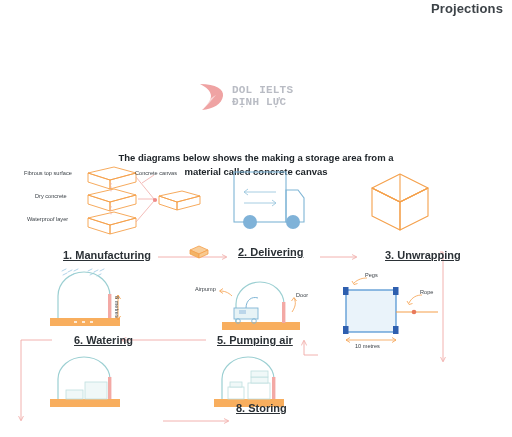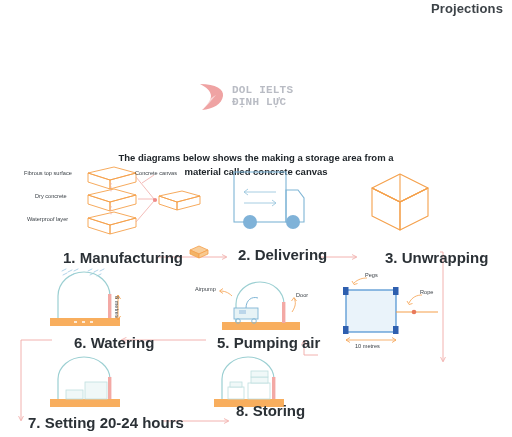--- a/index.html
+++ b/index.html
@@ -24,21 +24,21 @@
 
   
   .title{
     position:absolute;left:100px;top:131px;width:312px;text-align:center;
     font-size:9.5px;font-weight:bold;color:#20262b;line-height:1.45;margin-top:20px;
   }
 
   
   .cell{position:absolute;}
   .steplabel{
-    position:absolute;font-size:15px;font-weight:bold;color:#2b3136;white-space:nowrap;
+    position:absolute;font-size:11px;font-weight:bold;color:#2b3136;white-space:nowrap;text-decoration:underline;
   }
   .smalllabel{
     position:absolute;font-size:5.6px;color:#3c4248;white-space:nowrap;
   }
   svg{display:block;overflow:visible;}
 
   .flow{position:absolute;pointer-events:none;}
 </style>
 </head>
 <body>
@@ -254,21 +254,20 @@
   <div class="cell" style="left:44px;top:357px;width:110px;height:56px;">
     <svg width="110" height="56" viewBox="0 0 110 56">
       <rect x="6" y="42" width="70" height="8" fill="#F8AE5E"></rect>
       <path d="M14 42 L14 22 A26 22 0 0 1 66 22 L66 42" fill="none" stroke="#9BCFD2" stroke-width="1.2"></path>
       <rect x="64" y="20" width="3.4" height="22" fill="#F3A9A5"></rect>
 
       <rect x="22" y="33" width="17" height="9" fill="#F0F8F8" stroke="#BFDEDE" stroke-width="0.8"></rect>
       <rect x="41" y="25" width="22" height="17" fill="#F0F8F8" stroke="#BFDEDE" stroke-width="0.8"></rect>
     </svg>
   </div>
-  <div class="steplabel" style="left:28px;top:414px;">7. Setting 20-24 hours</div>
 
   <div class="cell" style="left:208px;top:357px;width:110px;height:56px;">
     <svg width="110" height="56" viewBox="0 0 110 56">
       <rect x="6" y="42" width="70" height="8" fill="#F8AE5E"></rect>
       <path d="M14 42 L14 22 A26 22 0 0 1 66 22 L66 42" fill="none" stroke="#9BCFD2" stroke-width="1.2"></path>
       <rect x="64" y="20" width="3.4" height="22" fill="#F3A9A5"></rect>
 
       <rect x="20" y="30" width="16" height="12" fill="#FFFFFF" stroke="#BFDEDE" stroke-width="0.8"></rect>
       <rect x="22" y="25" width="12" height="5" fill="#F0F8F8" stroke="#BFDEDE" stroke-width="0.8"></rect>
       <rect x="40" y="26" width="22" height="16" fill="#FFFFFF" stroke="#BFDEDE" stroke-width="0.8"></rect>

